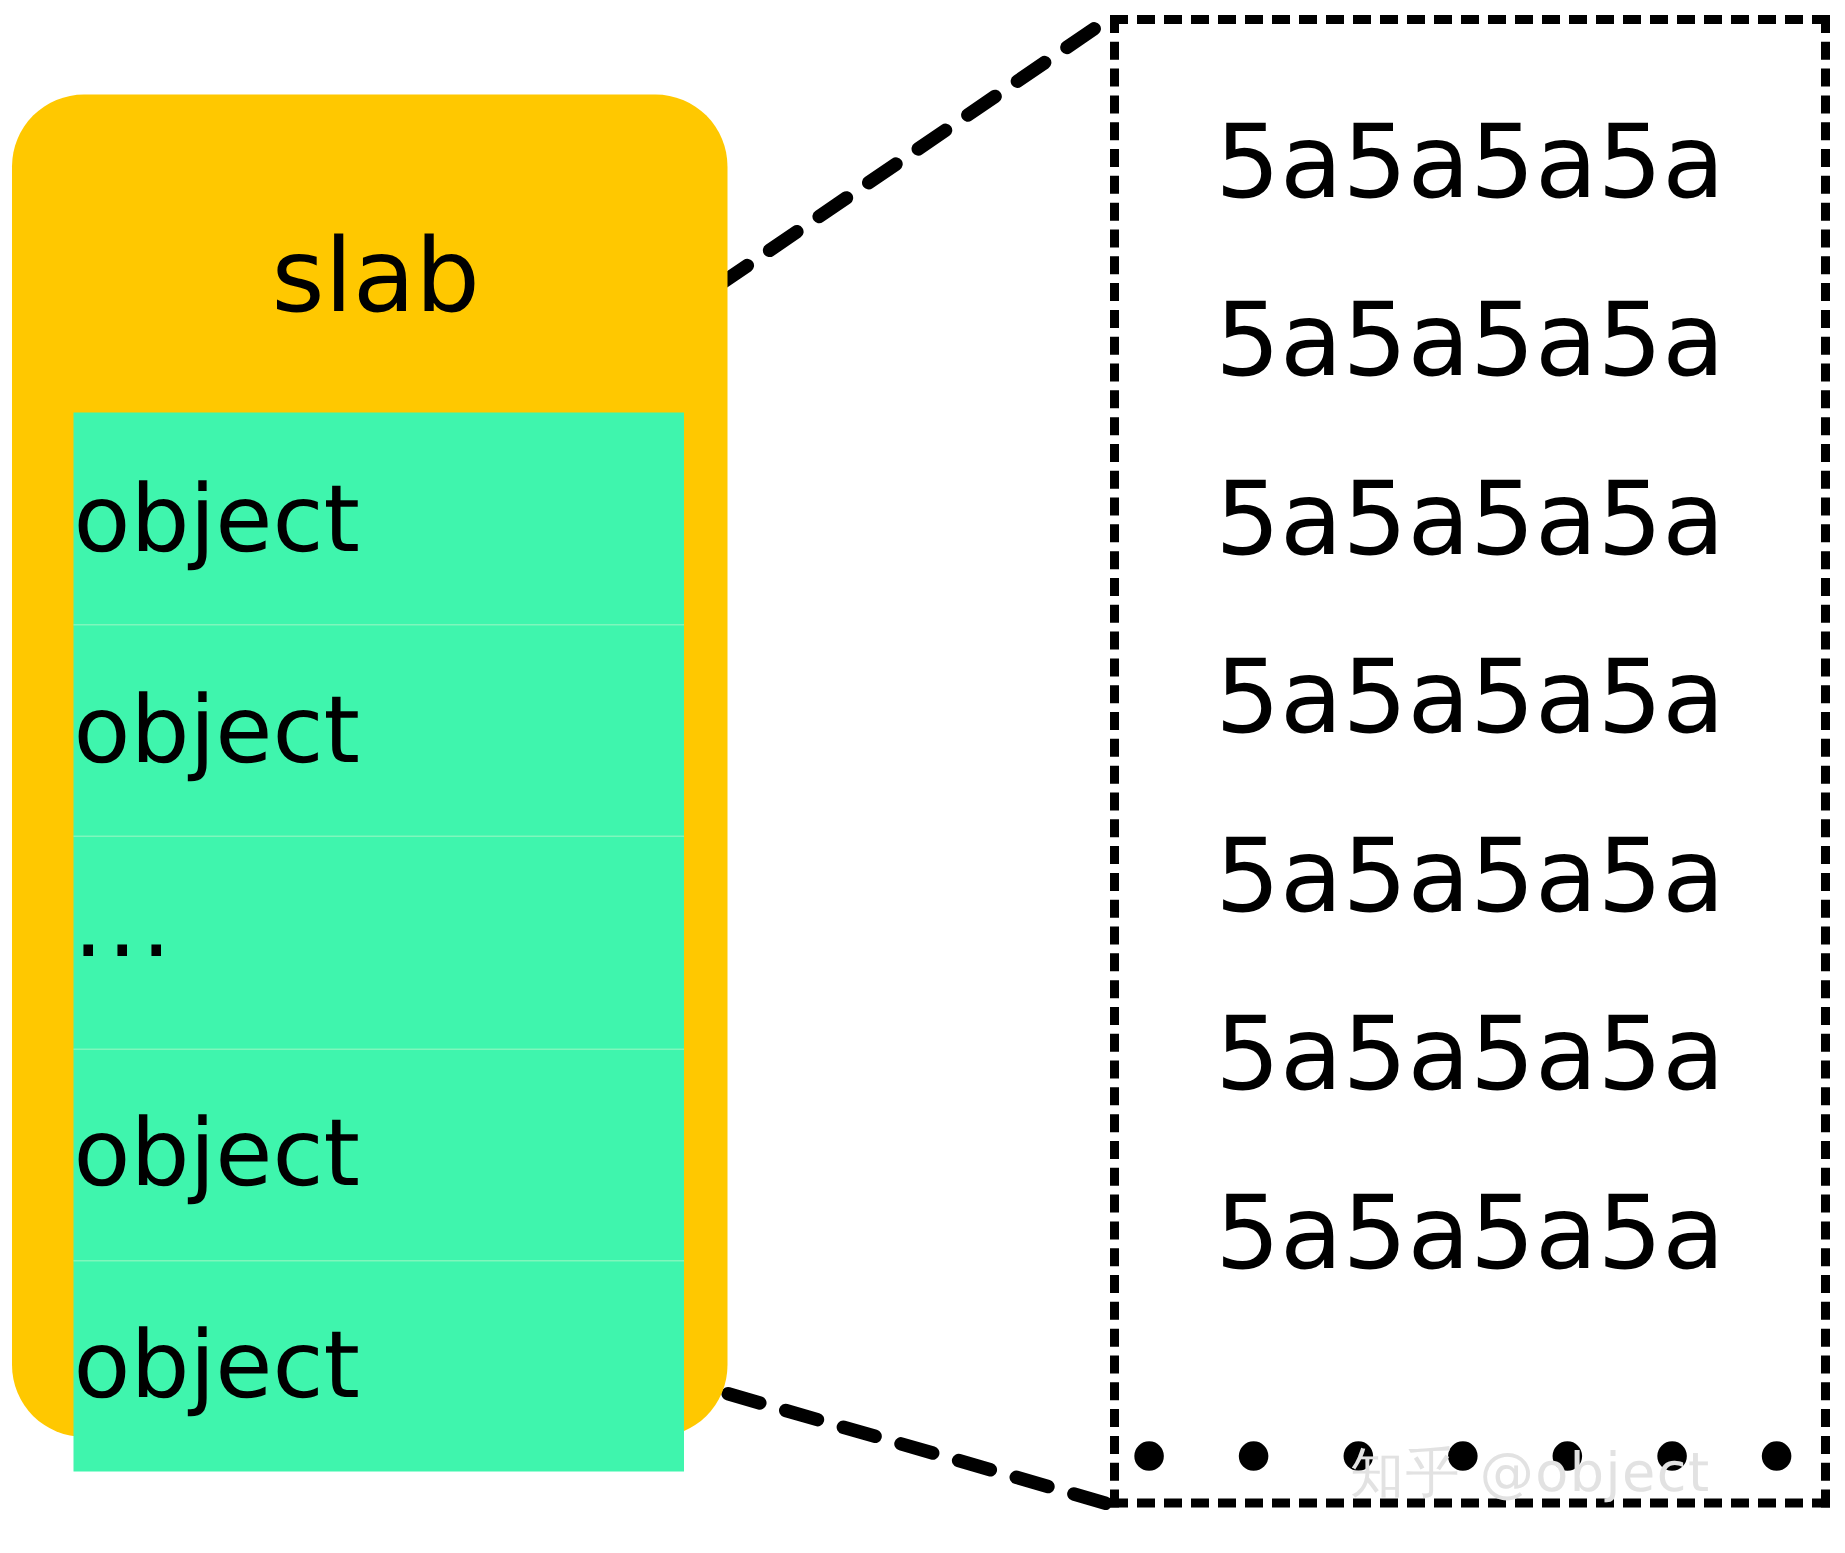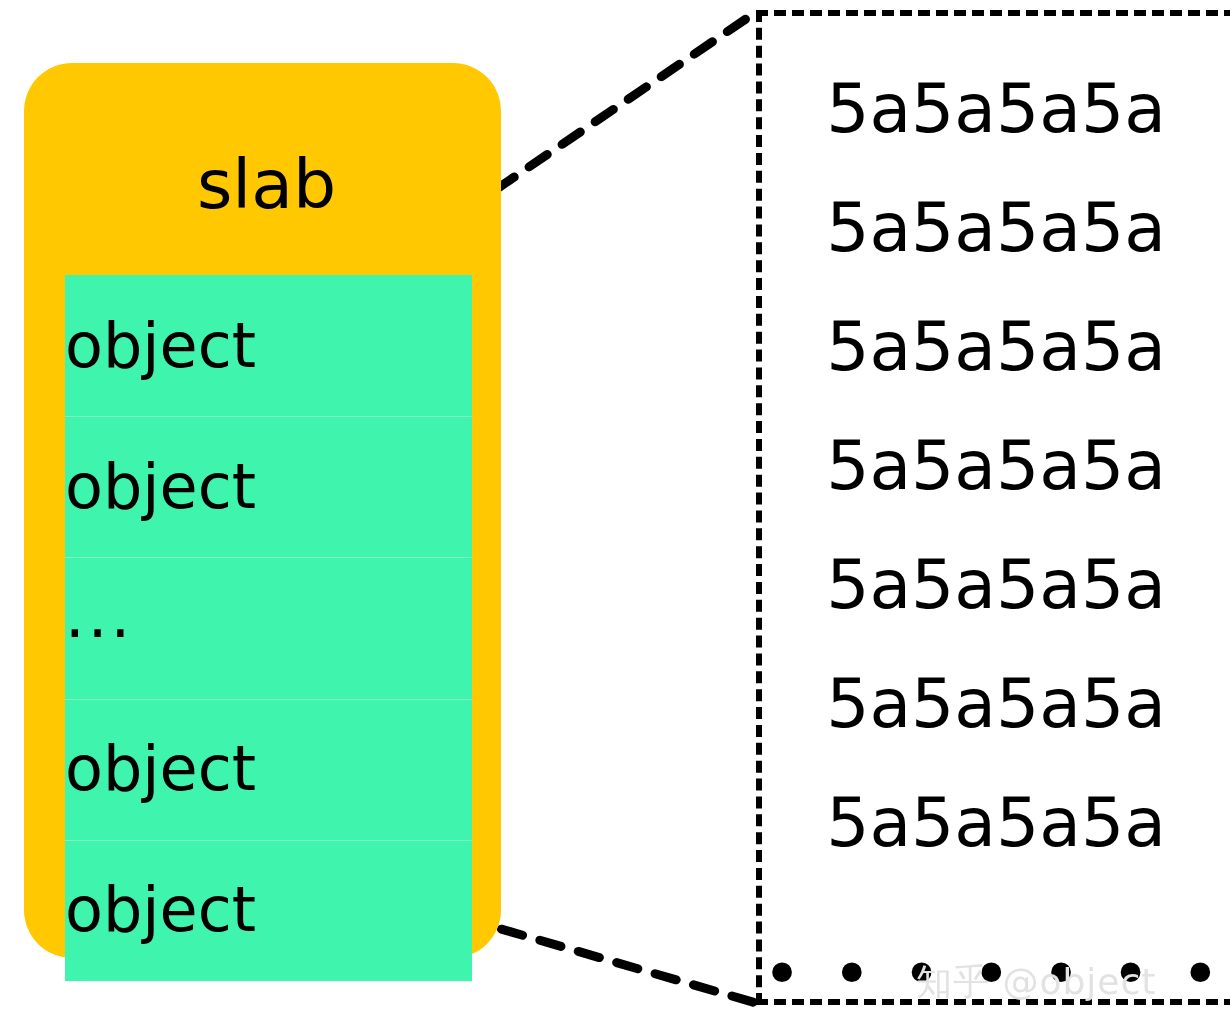--- a/index.html
+++ b/index.html
@@ -10,21 +10,21 @@
   body {
     width: 1230px;
     height: 1035px;
     position: relative;
     overflow: hidden;
     font-family: "DejaVu Sans", "Liberation Sans", sans-serif;
   }
 
   #canvas {
     position: absolute;
-    left: 16px; top: 0;
+    left: 0; top: 0;
     width: 1026px;
     height: 1035px;
   }
 
   
   .slab-box {
     position: absolute;
     left: 8px;
     top: 63px;
     width: 477px;

